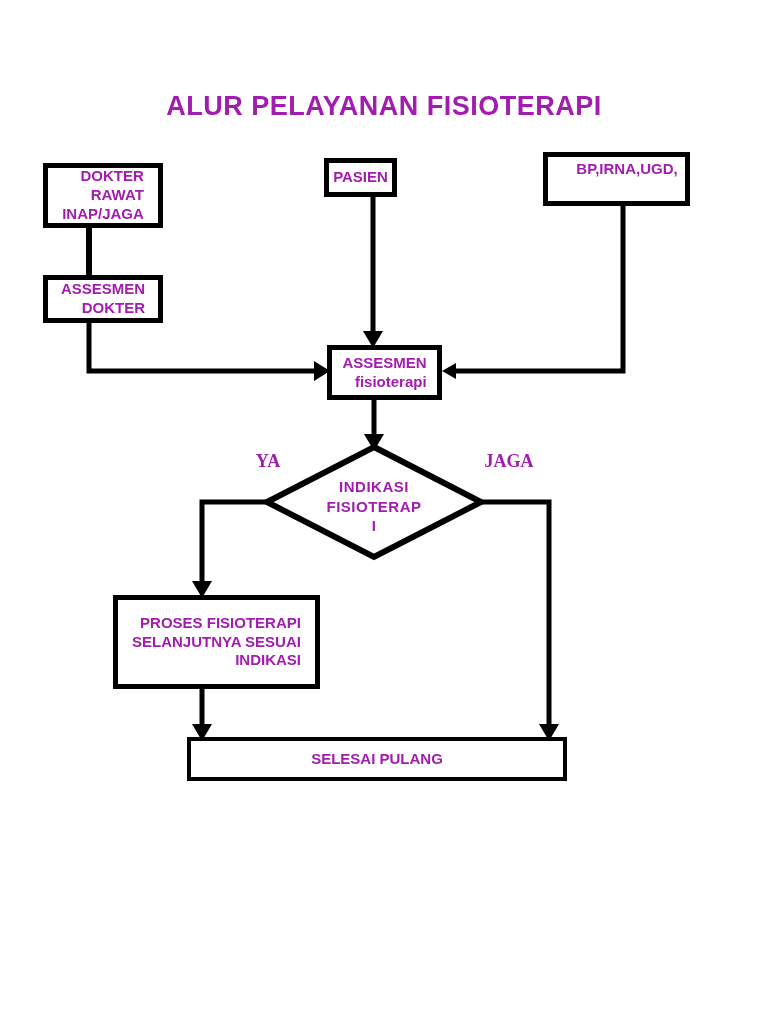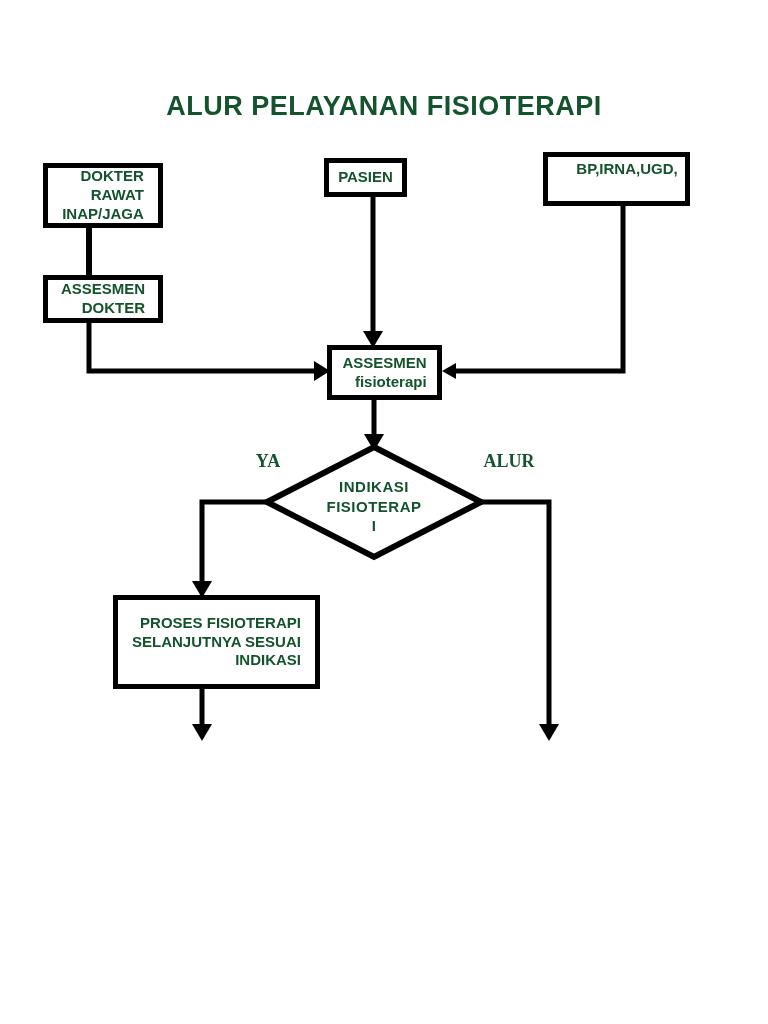--- a/index.html
+++ b/index.html
@@ -2,21 +2,21 @@
 <html><head>
 <meta charset="utf-8">
 <style>
   html, body { margin: 0; padding: 0; background: #ffffff; }
   #page {
     position: relative;
     width: 768px;
     height: 1024px;
     background: #ffffff;
     font-family: "Liberation Sans", sans-serif;
-    color: #14532d;
+    color: #a21caf;
     overflow: hidden;
   }
   #title {
     position: absolute;
     left: 0; top: 91px;
     width: 768px;
     text-align: center;
     font-size: 27px;
     font-weight: bold;
     letter-spacing: 0.5px;
@@ -39,21 +39,21 @@
     text-align: right;
     font-weight: bold;
     font-size: 15px;
     line-height: 1.25;
     white-space: pre-line;
     z-index: 2;
   }
   .box.top-align { align-items: flex-start; padding-top: 3px; padding-left: 21px; }
   #node-dokter-rawat     { left: 43px;  top: 163px; width: 120px; height: 65px; }
   #node-assesmen-dokter  { left: 43px;  top: 275px; width: 120px; height: 48px; }
-  #node-pasien           { left: 324px; top: 158px; width: 83px;  height: 39px; }
+  #node-pasien           { left: 324px; top: 158px; width: 73px;  height: 39px; }
   #node-bp-irna-ugd      { left: 543px; top: 152px; width: 147px; height: 54px; }
   #node-assesmen-fisio   { left: 327px; top: 345px; width: 115px; height: 55px; }
   #node-proses-fisio     { left: 113px; top: 595px; width: 207px; height: 94px; }
   #node-selesai-pulang   { left: 187px; top: 737px; width: 380px; height: 44px; border-width: 4px; }
   #diamond-label {
     position: absolute;
     left: 267px; top: 477px; width: 214px;
     text-align: center;
     font-weight: bold;
     font-size: 15px;
@@ -137,20 +137,21 @@
 
   <div class="box" id="node-assesmen-fisio">ASSESMEN
 fisioterapi</div>
 
   <div id="diamond-label">INDIKASI
 FISIOTERAP
 I</div>
 
   <div class="branch-label" id="label-ya">YA</div>
 
-  <div class="branch-label" id="label-tidak">ALUR</div>
+  <div class="branch-label" id="label-tidak">JAGA</div>
 
   <div class="box" id="node-proses-fisio">PROSES FISIOTERAPI
 SELANJUTNYA SESUAI
 INDIKASI</div>
 
+  <div class="box" id="node-selesai-pulang">SELESAI PULANG</div>
 
 </div>
 
 </body></html>

